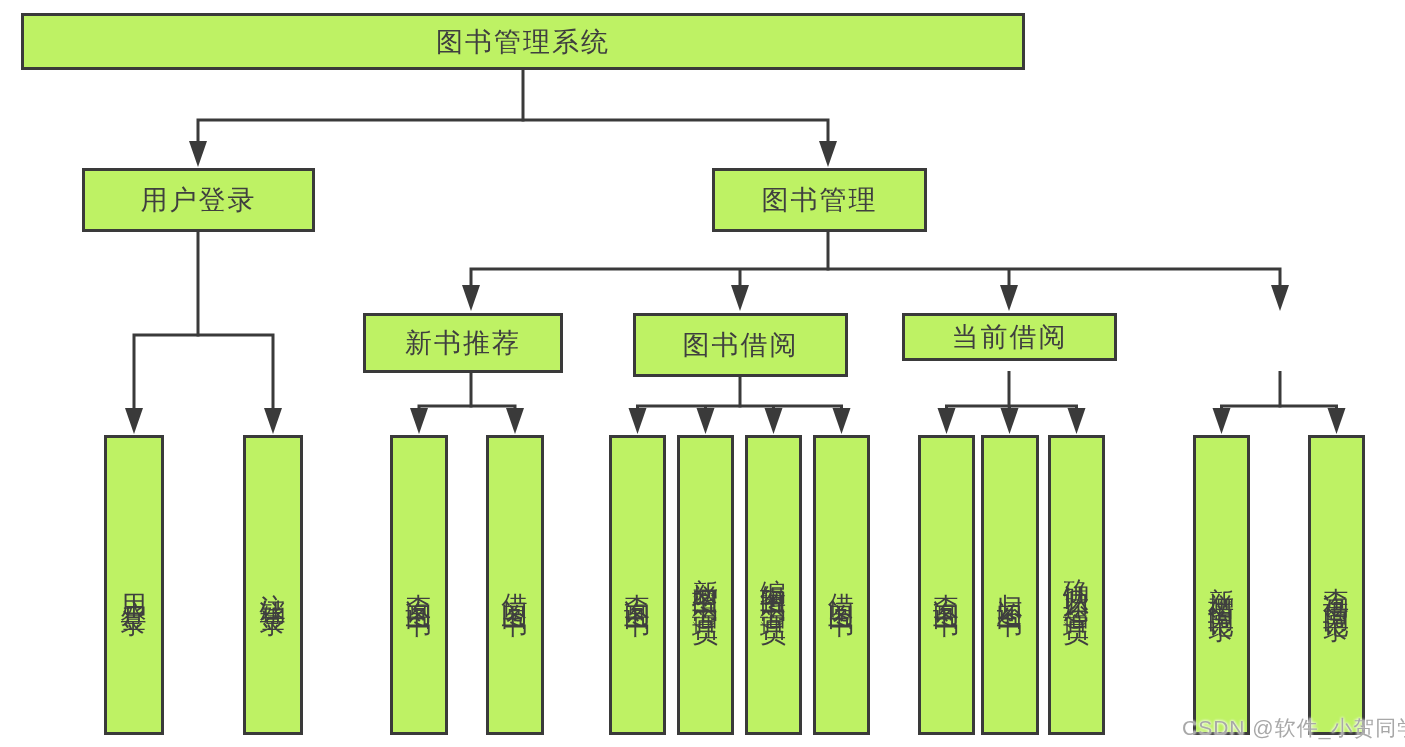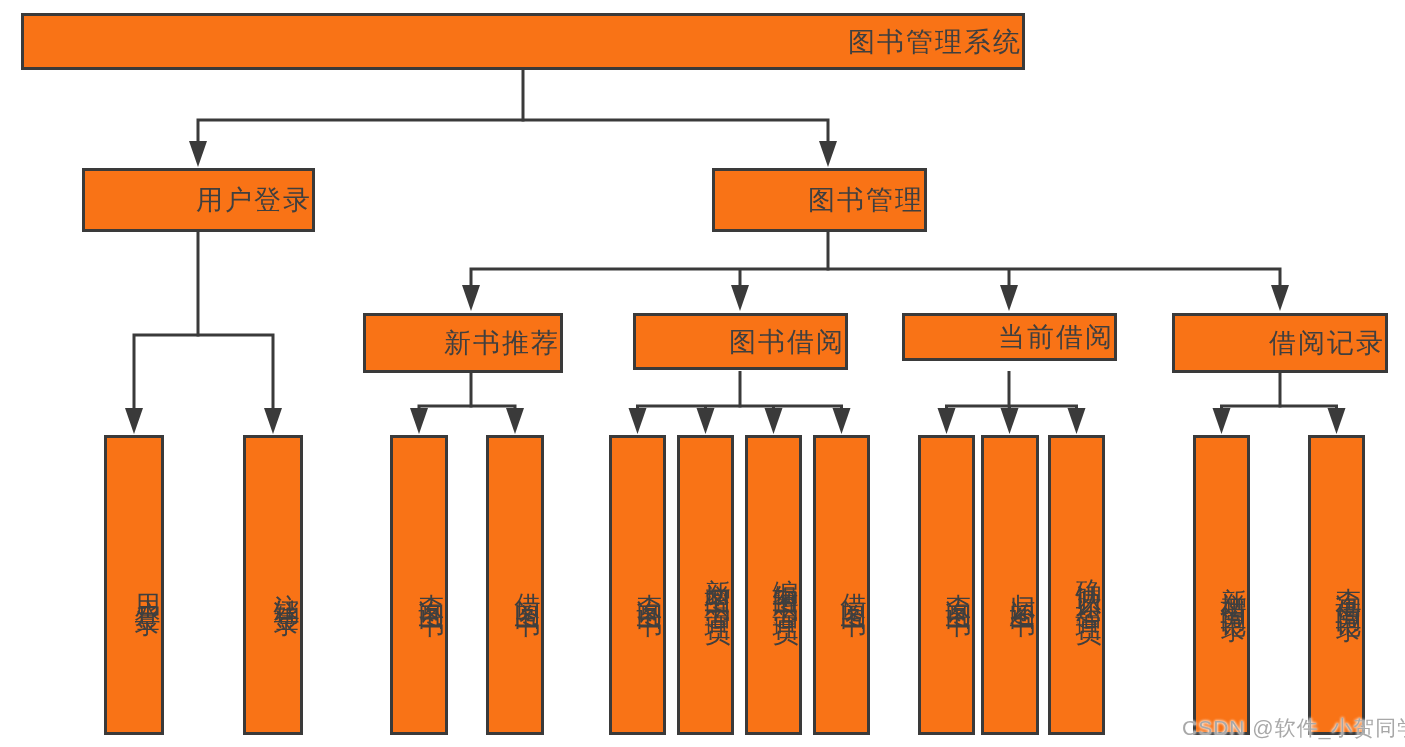--- a/index.html
+++ b/index.html
@@ -19,25 +19,25 @@
     position: absolute;
     left: 0;
     top: 0;
     width: 1405px;
     height: 747px;
     pointer-events: none;
   }
   .box {
     position: absolute;
     box-sizing: border-box;
-    background: #f97316;
+    background: #bef264;
     border: 3px solid #3a3a3a;
     display: flex;
     align-items: center;
-    justify-content: flex-end;
+    justify-content: center;
   }
   .lbl {
     font-size: 27px;
     color: #3f3f3f;
     letter-spacing: 2px;
     white-space: nowrap;
   }
   .vlbl {
     writing-mode: vertical-rl;
     text-orientation: mixed;
@@ -123,28 +123,25 @@
   <div class="box" style="left:82px;top:168px;width:233px;height:64px">
     <span class="lbl">用户登录</span>
   </div>
   <div class="box" style="left:712px;top:168px;width:215px;height:64px">
     <span class="lbl">图书管理</span>
   </div>
 
   <div class="box" style="left:363px;top:313px;width:200px;height:60px">
     <span class="lbl">新书推荐</span>
   </div>
-  <div class="box" style="left:633px;top:313px;width:215px;height:57px">
+  <div class="box" style="left:633px;top:313px;width:215px;height:64px">
     <span class="lbl">图书借阅</span>
   </div>
   <div class="box" style="left:902px;top:313px;width:215px;height:48px">
     <span class="lbl">当前借阅</span>
-  </div>
-  <div class="box" style="left:1172px;top:313px;width:216px;height:60px">
-    <span class="lbl">借阅记录</span>
   </div>
 
   <div class="box" style="left:104px;top:435px;width:60px;height:300px">
     <span class="vlbl">用户登录</span>
   </div>
   <div class="box" style="left:243px;top:435px;width:60px;height:300px">
     <span class="vlbl">注销登录</span>
   </div>
 
   <div class="box" style="left:390px;top:435px;width:58px;height:300px">

